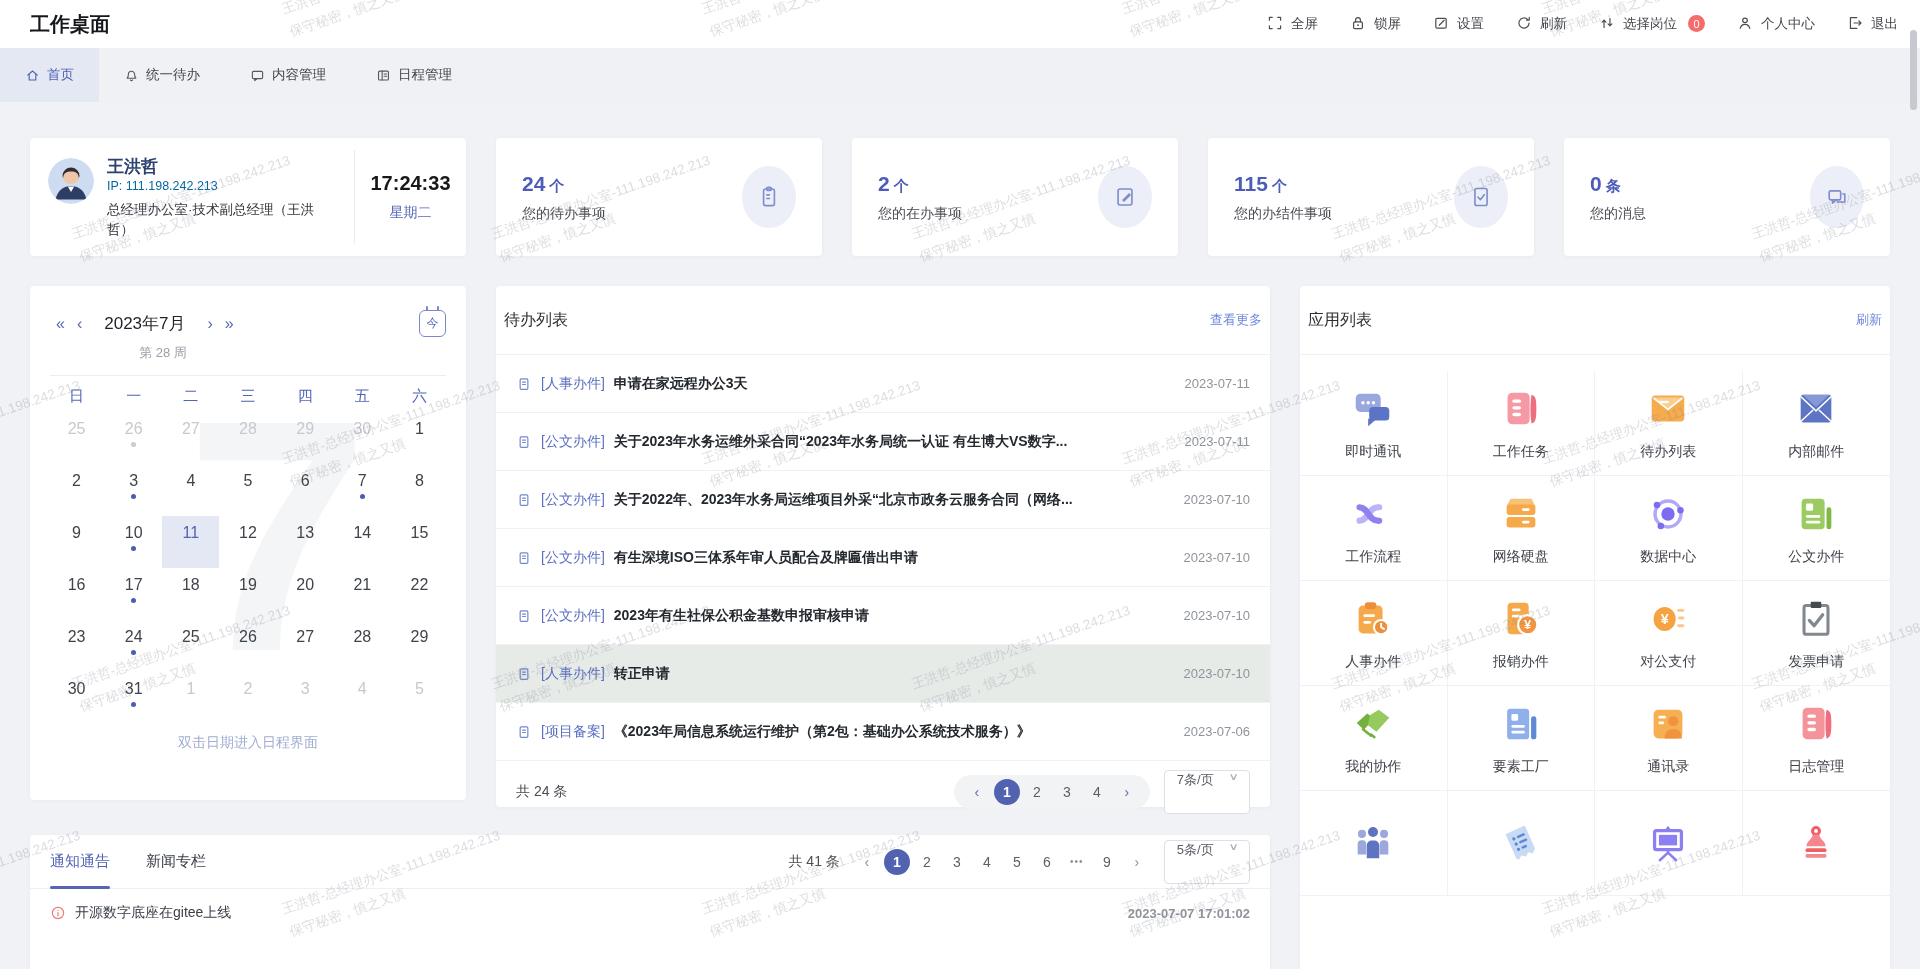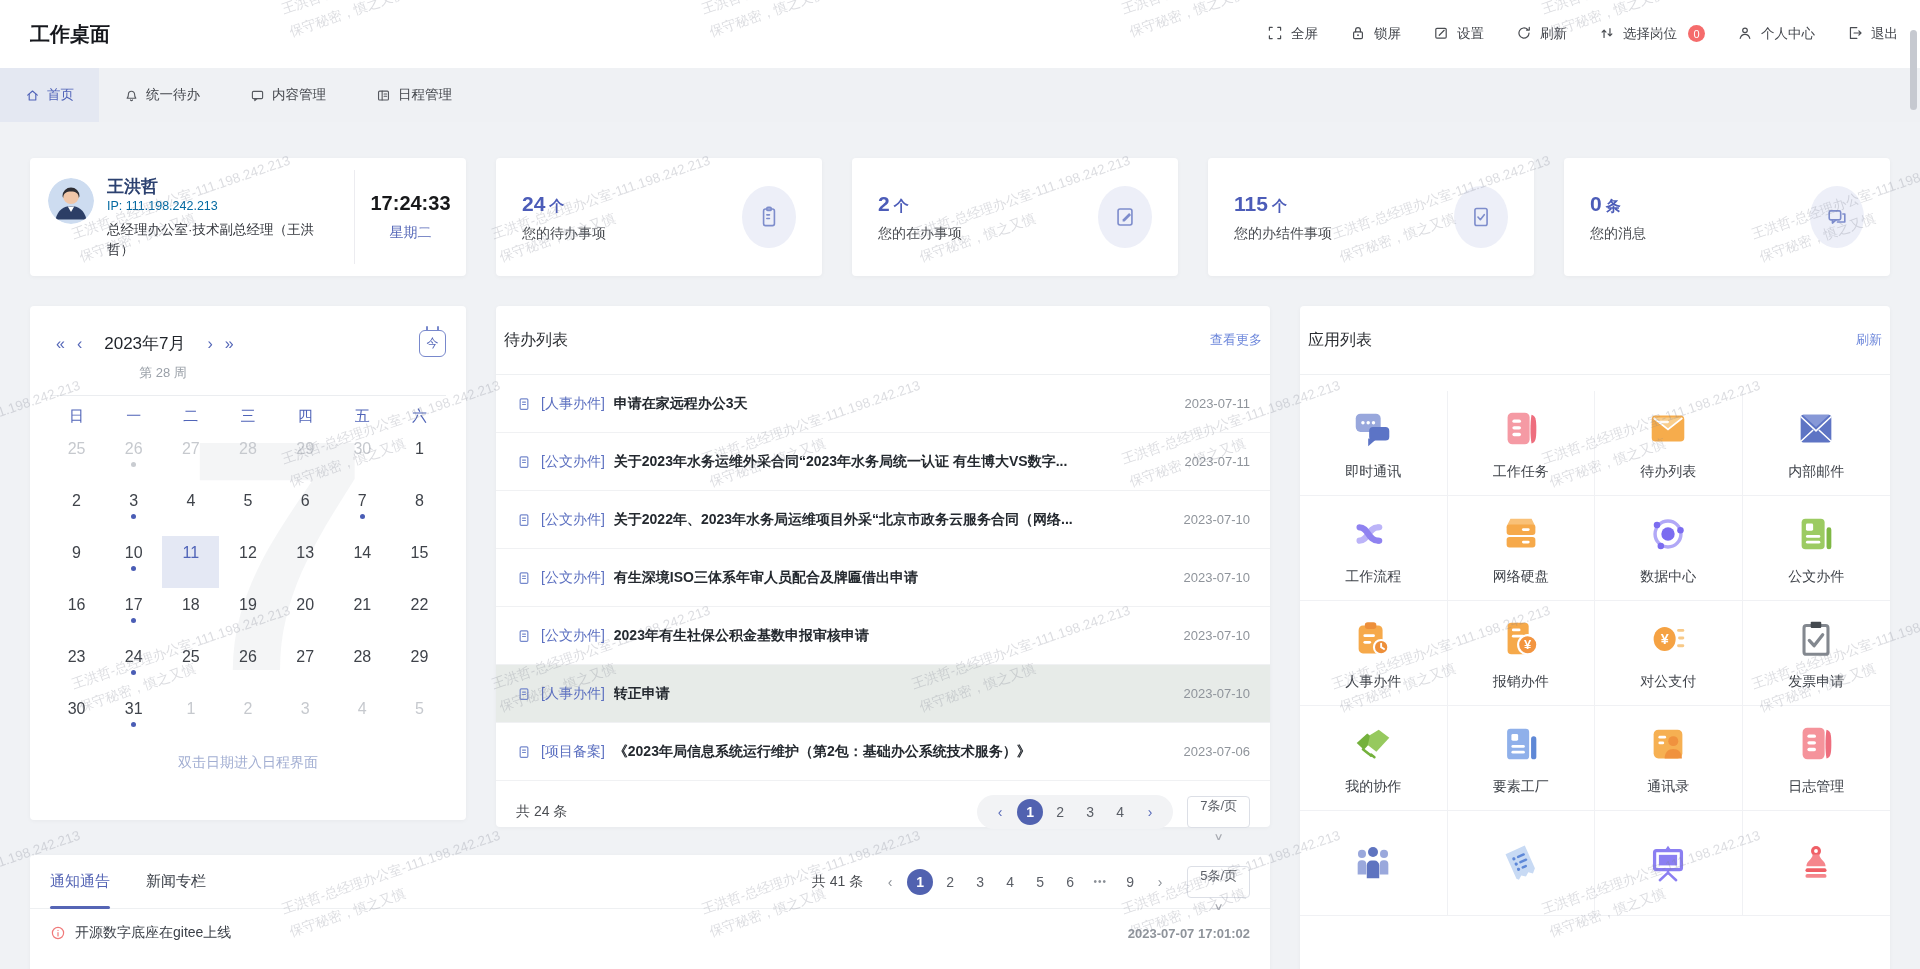--- a/index.html
+++ b/index.html
@@ -1,21 +1,21 @@
 <!DOCTYPE html>
 <html><head>
 <meta charset="utf-8">
 <style>
   * { margin:0; padding:0; box-sizing:border-box; }
   html,body { width:1920px; height:969px; overflow:hidden; }
   body { font-family:"Liberation Sans","DejaVu Sans",sans-serif; background:#f0f2f5; color:#3f434a; font-size:14px; }
   .page { position:relative; width:1920px; height:969px; }
 
   
-  .top { height:68px; background:#fff; display:flex; align-items:center; padding:0 22px 0 30px; }
+  .top { height:48px; background:#fff; display:flex; align-items:center; padding:0 22px 0 30px; }
   .top-title { font-size:20px; font-weight:700; color:#15171c; }
   .top-actions { margin-left:auto; display:flex; align-items:center; gap:32px; }
   .tact { display:flex; align-items:flex-start; gap:8px; font-size:13.5px; color:#43464c; cursor:pointer; }
   .tact .ih { width:16px; height:16px; display:inline-flex; }
   .badge { background:#f56c6c; color:#fff; min-width:17px; height:17px; border-radius:9px; font-size:11px;
            display:inline-flex; align-items:center; justify-content:center; padding:0 4px; margin-left:3px; }
 
   
   .tabbar { height:54px; background:#eff1f4; display:flex; }
   .tab { display:flex; align-items:center; gap:7px; padding:0 25px; font-size:13.5px; color:#43464c; cursor:pointer; }
@@ -91,22 +91,22 @@
   .foot-right { display:flex; align-items:center; gap:14px; }
   .total-txt { color:#4a4d52; font-size:14px; }
 
   .pager { display:flex; align-items:center; gap:4px; background:#f2f3f5; border-radius:17px; height:34px; padding:0 10px; }
   .pager.plain { background:none; padding:0; height:auto; }
   .pg { min-width:26px; height:26px; display:flex; align-items:center; justify-content:center; border-radius:50%;
         font-size:14px; color:#5a5e66; cursor:pointer; }
   .pg.active { background:#5162b0; color:#fff; font-weight:700; }
   .pg.arrow-blue { color:#5668b8; } .pg.arrow-gray { color:#8a8f96; }
   .pg.dots { font-size:10px; letter-spacing:1px; color:#8a8f96; }
-  .select { height:32px; background:#fff; border:1px solid #dcdfe6; border-radius:4px; display:flex; align-items:center;
-            gap:16px; padding:0 12px; font-size:13px; color:#5a5e66; cursor:pointer;flex-direction:column; }
+  .select { height:44px; background:#fff; border:1px solid #dcdfe6; border-radius:4px; display:flex; 
+            gap:16px; padding:0 12px; font-size:13px; color:#5a5e66; cursor:pointer; }
   .chev { color:#a8abb2; font-size:10px; transform:scaleX(1.4); }
 
   
   .notice-panel { margin-top:28px; height:200px; overflow:hidden; }
   .notice-head { height:54px; display:flex; align-items:center; padding:0 20px; border-bottom:1px solid #eef0f2; }
   .ntab { font-size:15px; color:#3a3f47; margin-right:36px; height:54px; display:flex; align-items:center; position:relative; cursor:pointer; }
   .ntab.active { color:#5565b5; }
   .ntab.active::after { content:""; position:absolute; left:0; right:0; bottom:0; height:3px; background:#5565b5; border-radius:2px; }
   .notice-right { margin-left:auto; display:flex; align-items:center; gap:14px; }
   .notice-item { height:48px; display:flex; align-items:center; gap:9px; padding:0 20px; cursor:pointer; }

